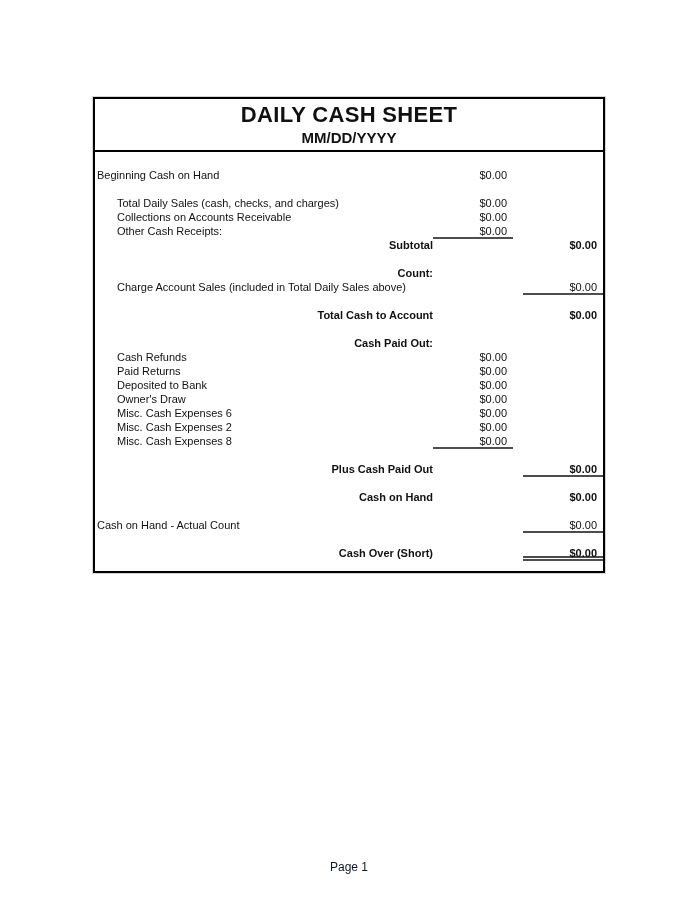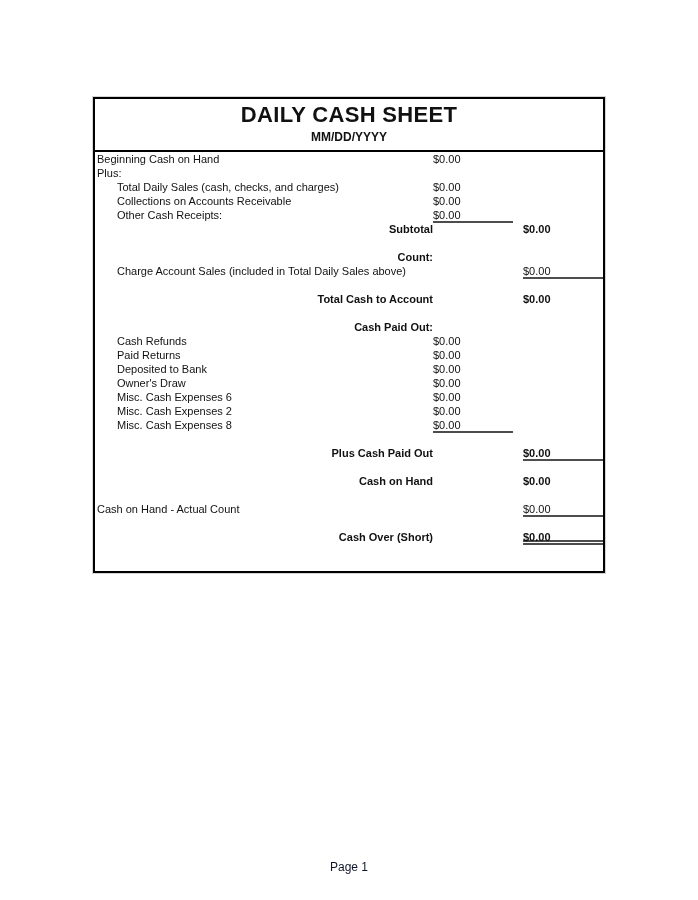--- a/index.html
+++ b/index.html
@@ -30,39 +30,39 @@
     text-align: center;
     padding-top: 3px;
   }
   .title {
     font-size: 22px;
     font-weight: bold;
     line-height: 26px;
     letter-spacing: 0.3px;
   }
   .date {
-    font-size: 12px;
+    font-size: 15px;
     font-weight: bold;
     line-height: 19px;
   }
-  .sheet-body { padding-top: 1px; }
+  .sheet-body { padding-top: 17px; }
   .row {
     display: flex;
     align-items: flex-start;
     height: 14px;
     font-size: 11px;
     line-height: 13px;
   }
   .lbl { flex: 1; padding-left: 2px; white-space: nowrap; }
   .indent { padding-left: 22px; }
   .bold { font-weight: bold; text-align: right; }
   .cell {
     width: 80px;
     height: 14px;
-    text-align: left;
+    text-align: right;
     padding-right: 6px;
   }
   .gap { width: 10px; height: 14px; }
   .u1 { border-bottom: 2px solid #4d4d4d; }
   .u2 { border-bottom: 5px double #4d4d4d; }
   .footer {
     position: absolute;
     left: 0;
     top: 844px;
     width: 100%;
@@ -85,21 +85,20 @@
     <div class="sheet-body">
 
       <div class="row">
         <span class="lbl">Beginning Cash on Hand</span>
         <span class="cell">$0.00</span>
         <span class="gap"></span>
         <span class="cell"></span>
       </div>
 
       <div class="row">
-        <span class="lbl">Plus:</span>
         <span class="cell"></span>
         <span class="gap"></span>
         <span class="cell"></span>
       </div>
 
       <div class="row">
         <span class="lbl indent">Total Daily Sales (cash, checks, and charges)</span>
         <span class="cell">$0.00</span>
         <span class="gap"></span>
         <span class="cell"></span>

